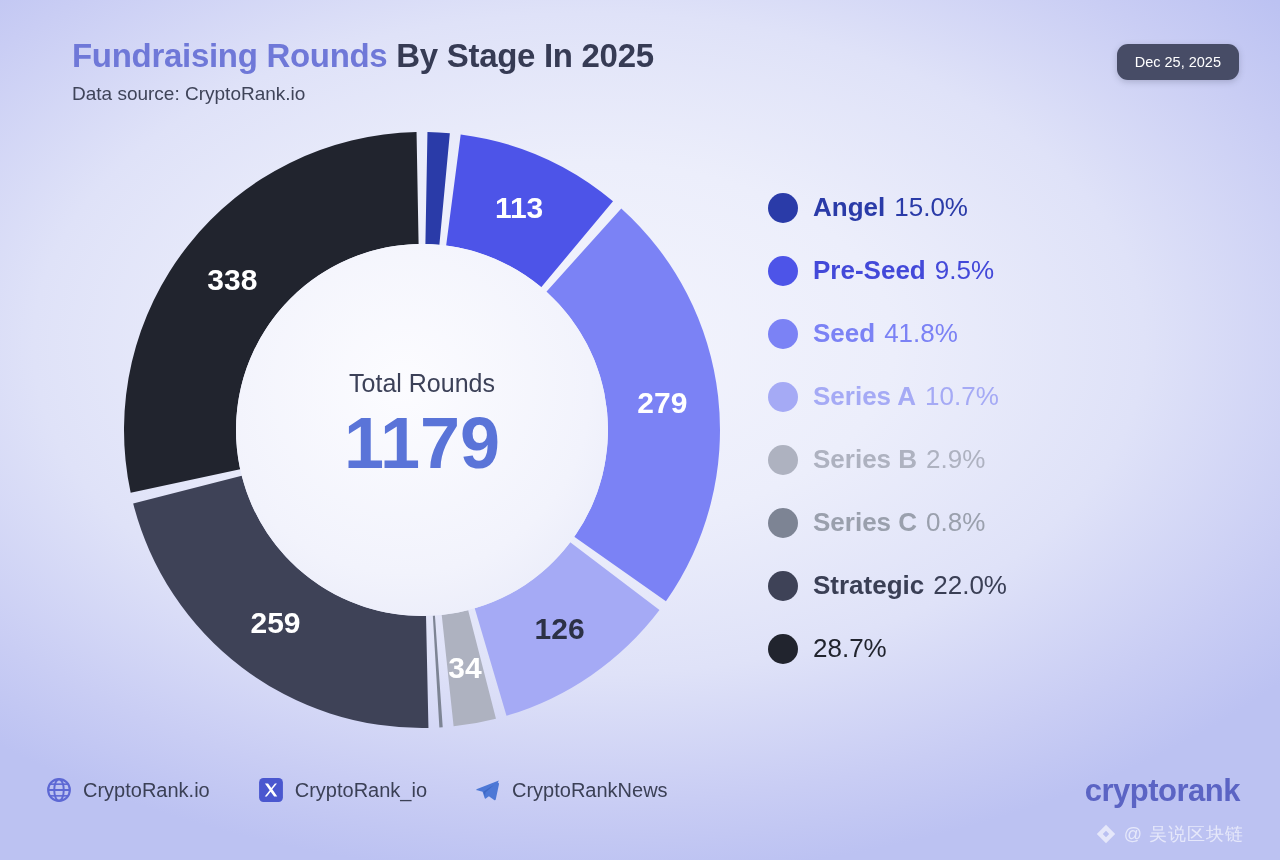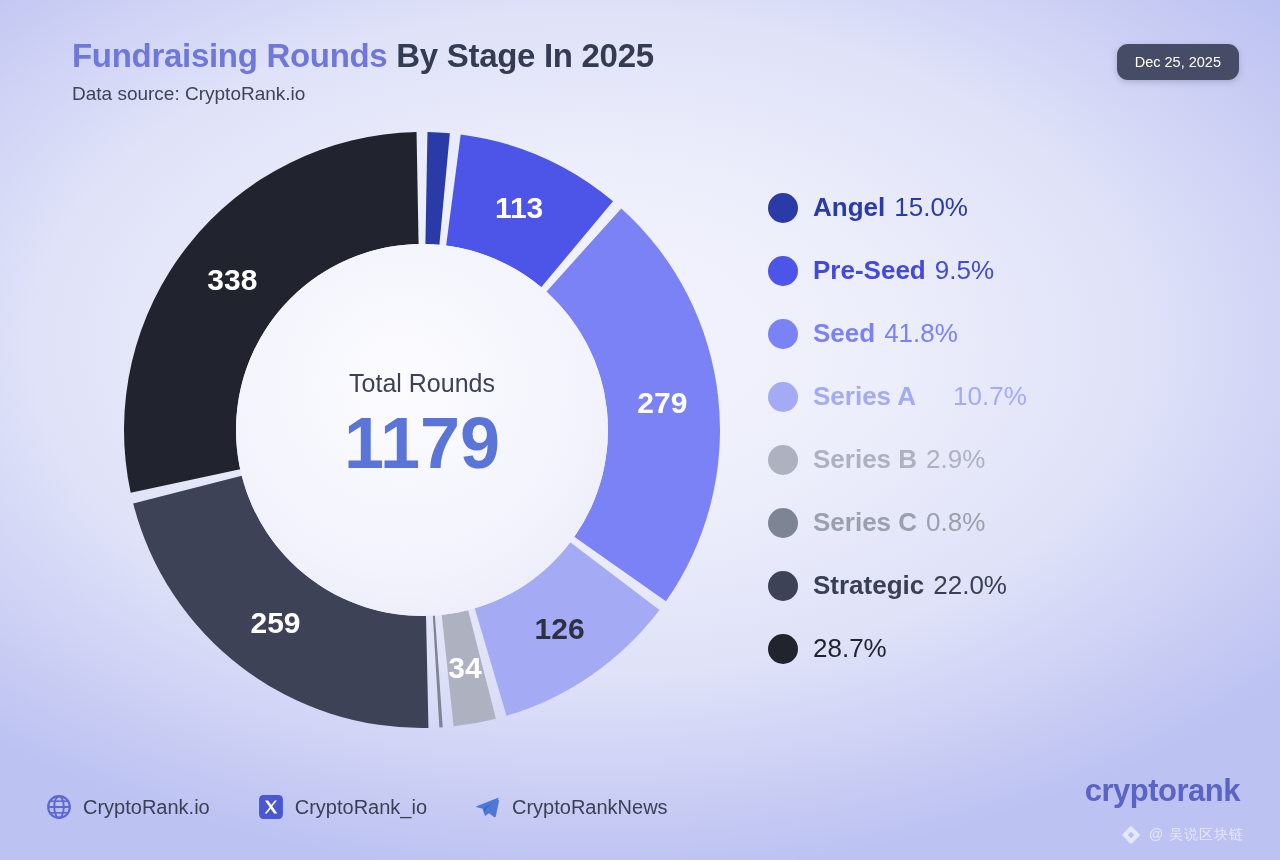--- a/index.html
+++ b/index.html
@@ -34,28 +34,28 @@
   .slice-label{font-weight:bold;font-family:"Liberation Sans",sans-serif;}
   #center-title{font-size:25px;fill:#3c4158;font-family:"Liberation Sans",sans-serif;}
   #center-value{font-size:72px;font-weight:bold;fill:#5a74d8;font-family:"Liberation Sans",sans-serif;}
   
   #legend{position:absolute;left:768px;top:176px;width:470px;}
   .legend-row{display:flex;align-items:center;height:63px;}
   .legend-dot{width:30px;height:30px;border-radius:50%;flex:0 0 auto;margin-right:15px;}
   .legend-name{font-size:26px;font-weight:bold;margin-right:9px;white-space:nowrap;}
   .legend-pct{font-size:26px;font-weight:400;white-space:nowrap;}
   
-  #footer{position:absolute;left:46px;bottom:40px;display:flex;align-items:center;}
+  #footer{position:absolute;left:46px;bottom:57px;display:flex;align-items:center;}
   .social{display:flex;align-items:center;margin-right:48px;}
   .social-ico{width:26px;height:26px;margin-right:11px;flex:0 0 auto;display:block;}
   .social-txt{font-size:20px;color:#3b4056;white-space:nowrap;}
   #brand{position:absolute;right:40px;bottom:54px;}
   #brand-word{font-size:31px;font-weight:bold;color:#5b64c4;letter-spacing:-.5px;line-height:1;}
   #watermark{position:absolute;right:36px;bottom:14px;display:flex;align-items:center;opacity:.62;}
-  #wm-text{font-size:14px;color:#ffffff;margin-left:7px;white-space:nowrap;letter-spacing:1px;}
+  #wm-text{font-size:18px;color:#ffffff;margin-left:7px;white-space:nowrap;letter-spacing:1px;}
 </style>
 </head>
 <body>
 
 <div id="stage">
 
   <div id="header">
     <div id="title"><span class="t1">Fundraising Rounds</span><span class="t2"> By Stage In 2025</span></div>
     <div id="subtitle">Data source: CryptoRank.io</div>
   </div>
@@ -109,21 +109,21 @@
         <span class="legend-pct" style="color: rgb(67, 73, 217);">9.5%</span>
       </div>
       <div class="legend-row">
         <span class="legend-dot" style="background: rgb(123, 130, 245);"></span>
         <span class="legend-name" style="color: rgb(123, 130, 245);">Seed</span>
         <span class="legend-pct" style="color: rgb(123, 130, 245);">41.8%</span>
       </div>
       <div class="legend-row">
         <span class="legend-dot" style="background: rgb(165, 170, 245);"></span>
         <span class="legend-name" style="color: rgb(165, 170, 245);">Series A</span>
-        <span class="legend-pct" style="color: rgb(165, 170, 245); margin-left: 28px;">10.7%</span>
+        <span class="legend-pct" style="color: rgb(165, 170, 245);">10.7%</span>
       </div>
       <div class="legend-row">
         <span class="legend-dot" style="background: rgb(174, 178, 192);"></span>
         <span class="legend-name" style="color: rgb(174, 178, 192);">Series B</span>
         <span class="legend-pct" style="color: rgb(174, 178, 192);">2.9%</span>
       </div>
       <div class="legend-row">
         <span class="legend-dot" style="background: rgb(125, 132, 148);"></span>
         <span class="legend-name" style="color: rgb(154, 160, 173);">Series C</span>
         <span class="legend-pct" style="color: rgb(154, 160, 173);">0.8%</span>

